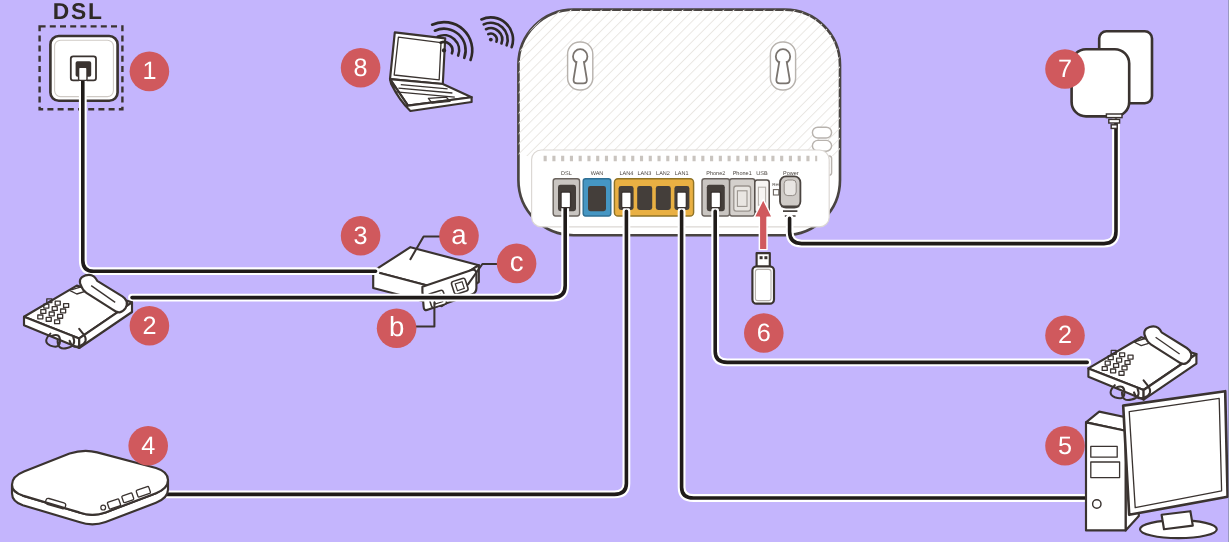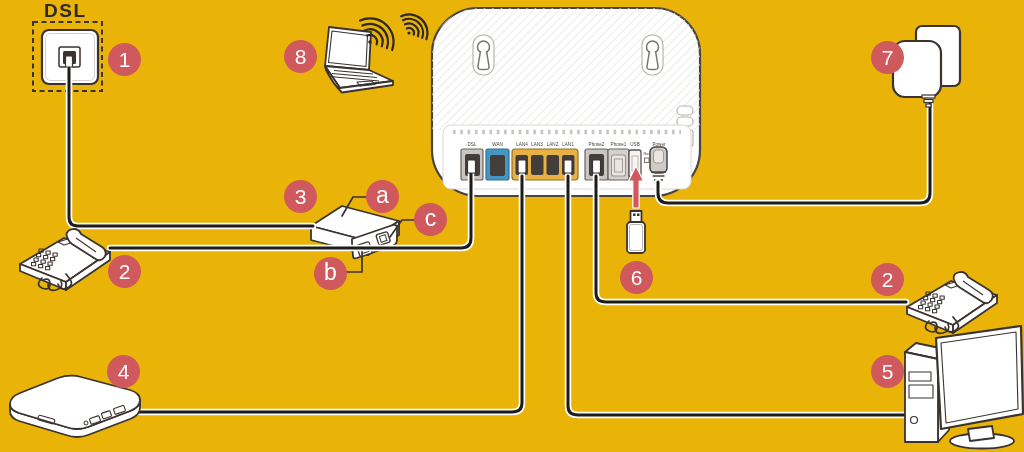--- a/index.html
+++ b/index.html
@@ -1,16 +1,16 @@
 <!DOCTYPE html>
 <html><head>
 <meta charset="utf-8">
 <style>
   html,body{margin:0;padding:0;background:#4a6b51;}
-  .stage{position:relative;width:1024px;height:452px;background:#eab308;overflow:hidden;
+  .stage{position:relative;width:1024px;height:452px;background:#c4b5fd;overflow:hidden;
          font-family:"Liberation Sans",sans-serif;}
   .stage > svg{position:absolute;left:0;top:0;}
   .badge{position:absolute;width:33px;height:33px;border-radius:50%;background:#d0595d;
          color:#fff;text-align:center;line-height:33px;font-size:21px;font-weight:500;
          font-family:"Liberation Sans",sans-serif;user-select:none;}
   .badge.letter{font-size:23px;font-weight:400;line-height:30px;}
   .dsl-title{position:absolute;left:44px;top:0px;font-size:19px;font-weight:700;
              color:#2f2a27;letter-spacing:1.5px;}
   
   .dev{fill:#ffffff;stroke:#3a3330;stroke-width:1.8;stroke-linejoin:round;}

